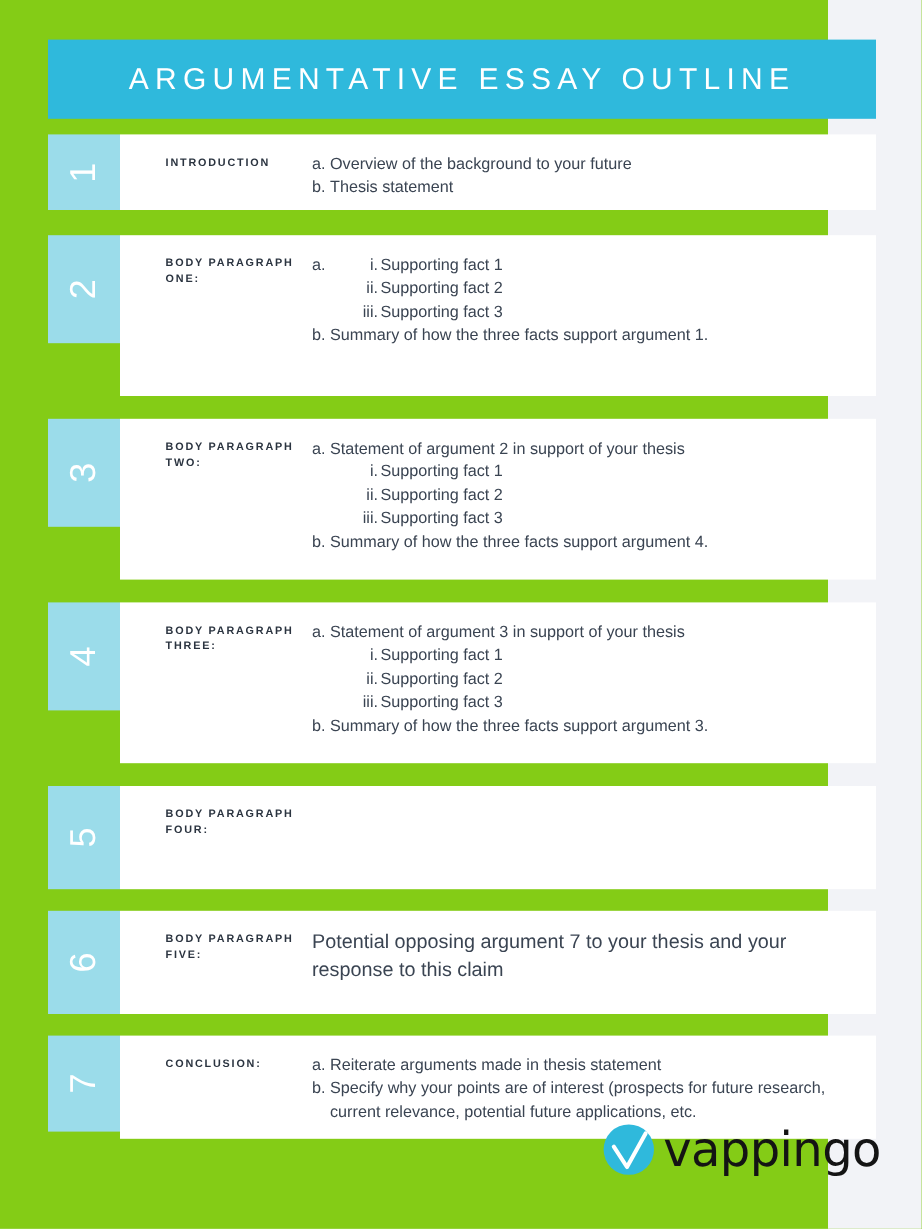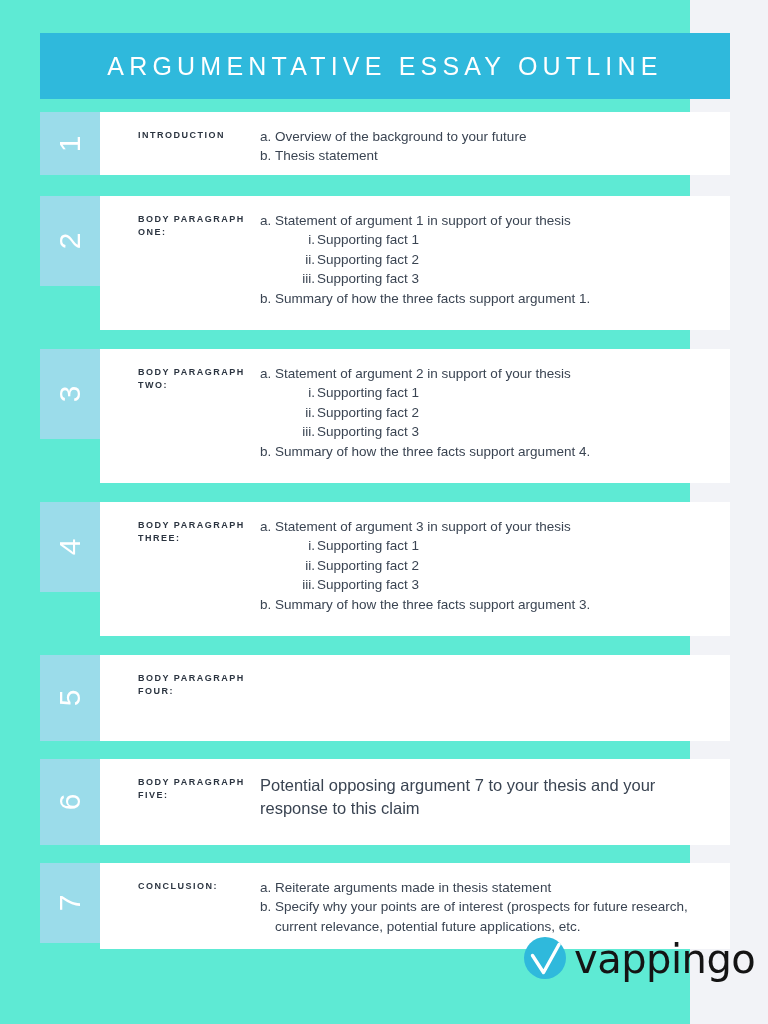--- a/index.html
+++ b/index.html
@@ -13,21 +13,21 @@
     background: #f2f3f7;
     font-family: "Liberation Sans", sans-serif;
     -webkit-font-smoothing: antialiased;
     overflow: hidden;
   }
 
   .page {
     position: relative;
     width: 690px;
     height: 1024px;
-    background: #5eead4;
+    background: #84cc16;
   }
 
   
   .header-bar {
     position: absolute;
     left: 40px;
     top: 33px;
     width: 690px;
     height: 66px;
     background: #2fb9dc;
@@ -157,20 +157,21 @@
 
   
   .logo {
     position: absolute;
     left: 519px;
     top: 932px;
     width: 215px;
     height: 56px;
     display: flex;
     align-items: center;
+    justify-content: flex-end;
   }
 
   .logo-mark {
     position: relative;
     width: 52px;
     height: 52px;
     flex: 0 0 52px;
   }
 
   .logo-word {
@@ -215,21 +216,21 @@
         <div class="row-card"></div>
         <div class="num-box" style="height: 90px;">
           <span>2</span>
         </div>
         <div class="row-body">
           <div class="label-col">
             <div class="lbl">Body Paragraph One:</div>
           </div>
           <div class="content-col">
             <ul class="alpha">
-              <li><span class="marker">a.</span><span>Statement of argument 1 in support of your thesis</span><ul class="roman">
+              <li><span class="marker">a.</span><ul class="roman">
                   <li><span class="marker">i.</span><span>Supporting fact 1</span></li>
                   <li><span class="marker">ii.</span><span>Supporting fact 2</span></li>
                   <li><span class="marker">iii.</span><span>Supporting fact 3</span></li>
                 </ul></li>
               <li><span class="marker">b.</span><span>Summary of how the three facts support argument 1.</span></li>
             </ul>
           </div>
         </div>
       </div>
       <div class="row" style="top: 349px; height: 134px;">

